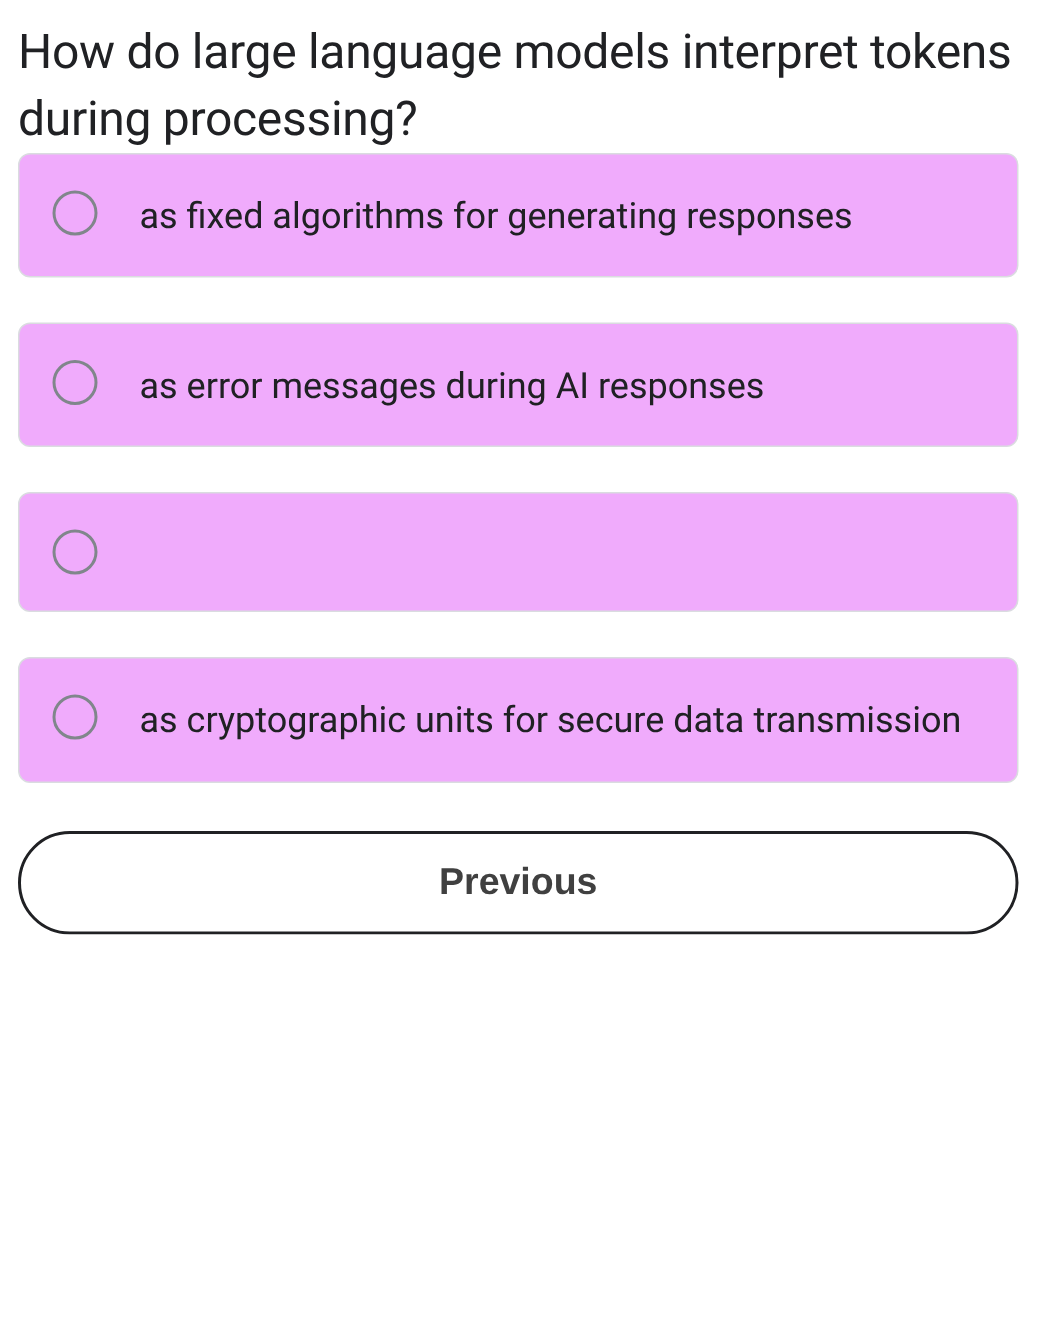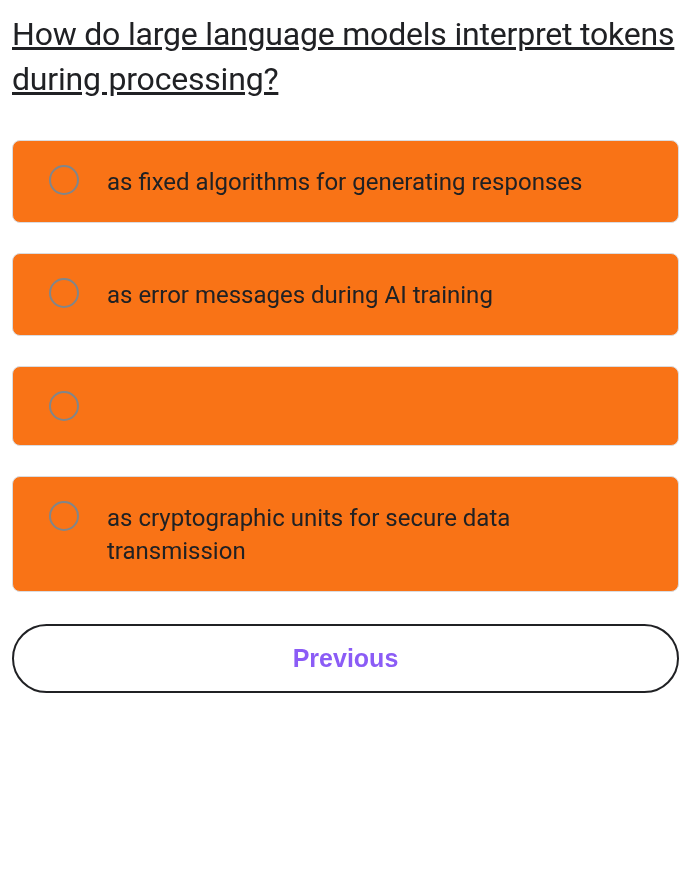--- a/index.html
+++ b/index.html
@@ -11,34 +11,32 @@
       font-family: -apple-system, BlinkMacSystemFont, "Segoe UI", Roboto, Helvetica, Arial, sans-serif;
       background: #ffffff;
       width: 691px;
       padding: 12px 12px 0 12px;
     }
     .question-title {
       font-size: 32px;
       font-weight: 400;
       color: #202124;
       line-height: 1.4;
-      margin-bottom: 38px;
       letter-spacing: -0.2px;
-      text-decoration: underline;
     }
     .option-card {
       border: 1px solid #dadce0;
       border-radius: 8px;
-      padding: 24px 36px;
+      padding: 24px 22px;
       margin-bottom: 30px;
       display: flex;
       align-items: flex-start;
       gap: 28px;
       cursor: pointer;
-      background: #f97316;
+      background: #f0abfc;
     }
     .radio-circle {
       width: 30px;
       height: 30px;
       border: 2.5px solid #80868b;
       border-radius: 50%;
       flex-shrink: 0;
       margin-top: 0px;
     }
     .option-text {
@@ -49,41 +47,41 @@
       padding-top: 1px;
     }
     .previous-button {
       width: 100%;
       border: 2px solid #202124;
       border-radius: 40px;
       background: #ffffff;
       padding: 18px 0;
       font-size: 25px;
       font-weight: 600;
-      color: #8b5cf6;
+      color: #404040;
       cursor: pointer;
       text-align: center;
       margin-top: 2px;
     }
   </style>
 </head>
 <body>
 
 
 
 <h1 class="question-title">How do large language models interpret tokens during processing?</h1>
 
 <div class="option-card">
   <div class="radio-circle"></div>
   <div class="option-text">as fixed algorithms for generating responses</div>
 </div>
 
 <div class="option-card">
   <div class="radio-circle"></div>
-  <div class="option-text">as error messages during AI training</div>
+  <div class="option-text">as error messages during AI responses</div>
 </div>
 
 <div class="option-card">
   <div class="radio-circle"></div>
 </div>
 
 <div class="option-card">
   <div class="radio-circle"></div>
   <div class="option-text">as cryptographic units for secure data transmission</div>
 </div>

